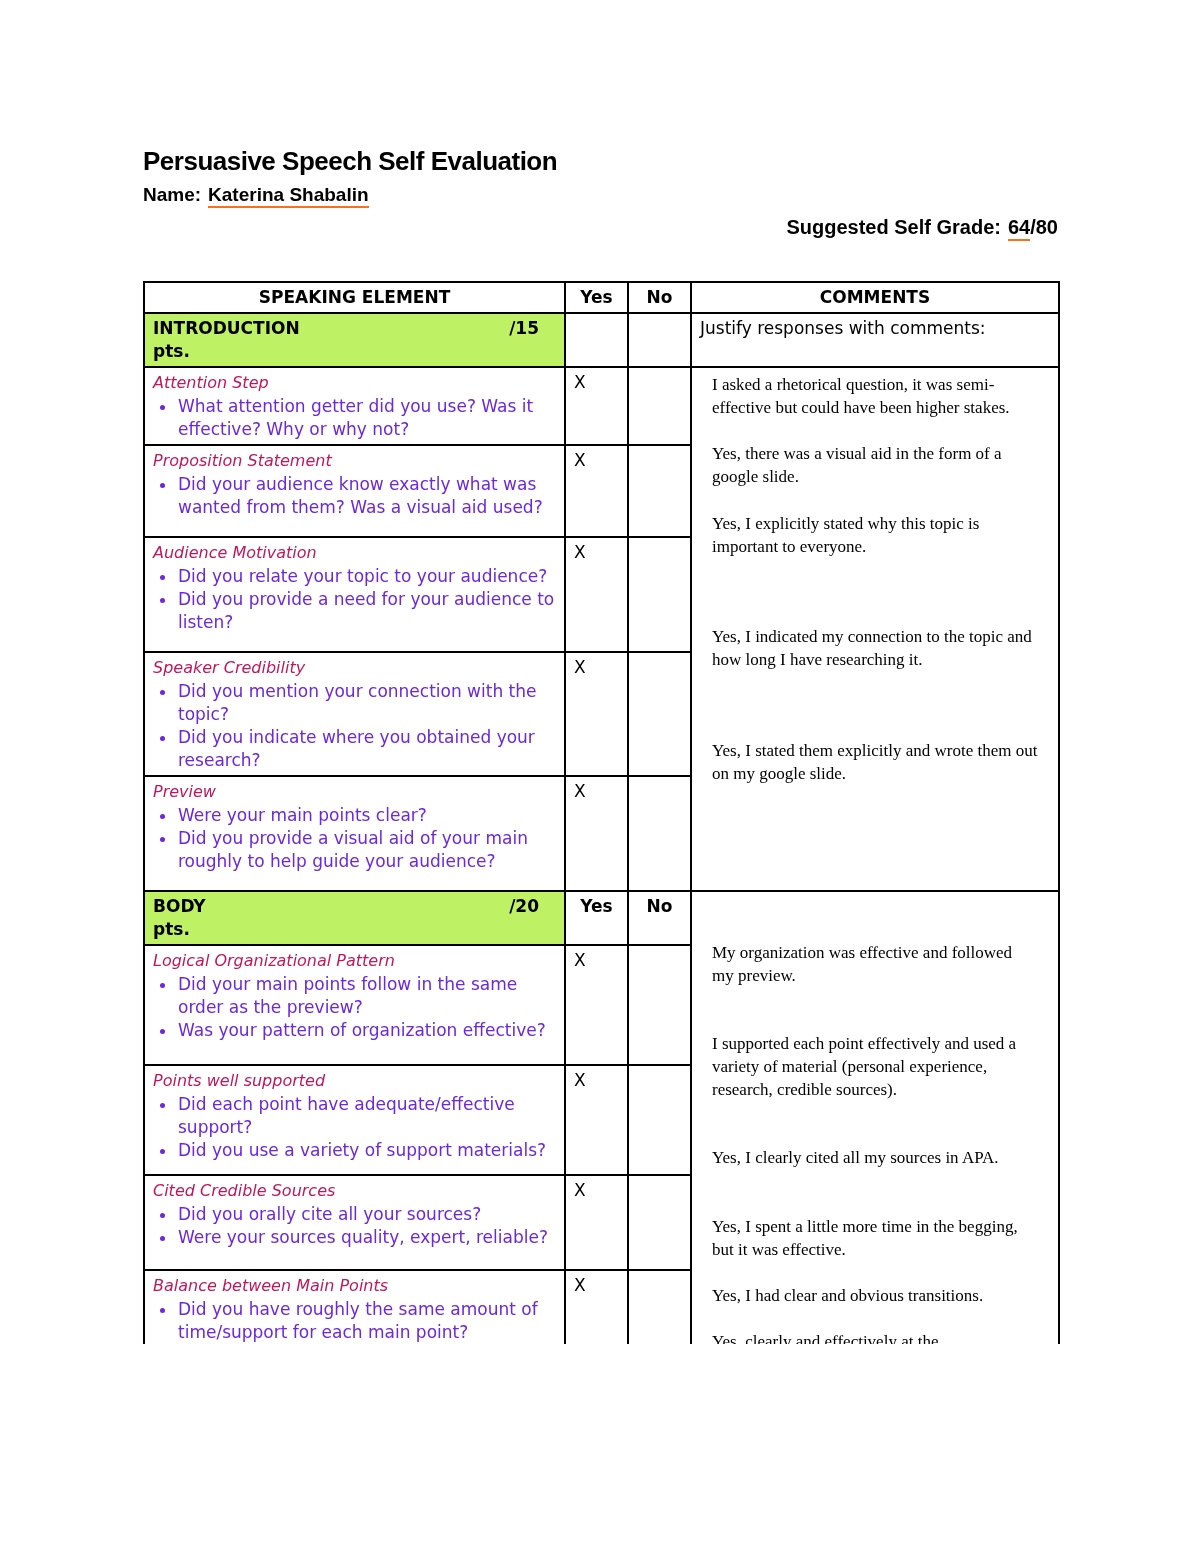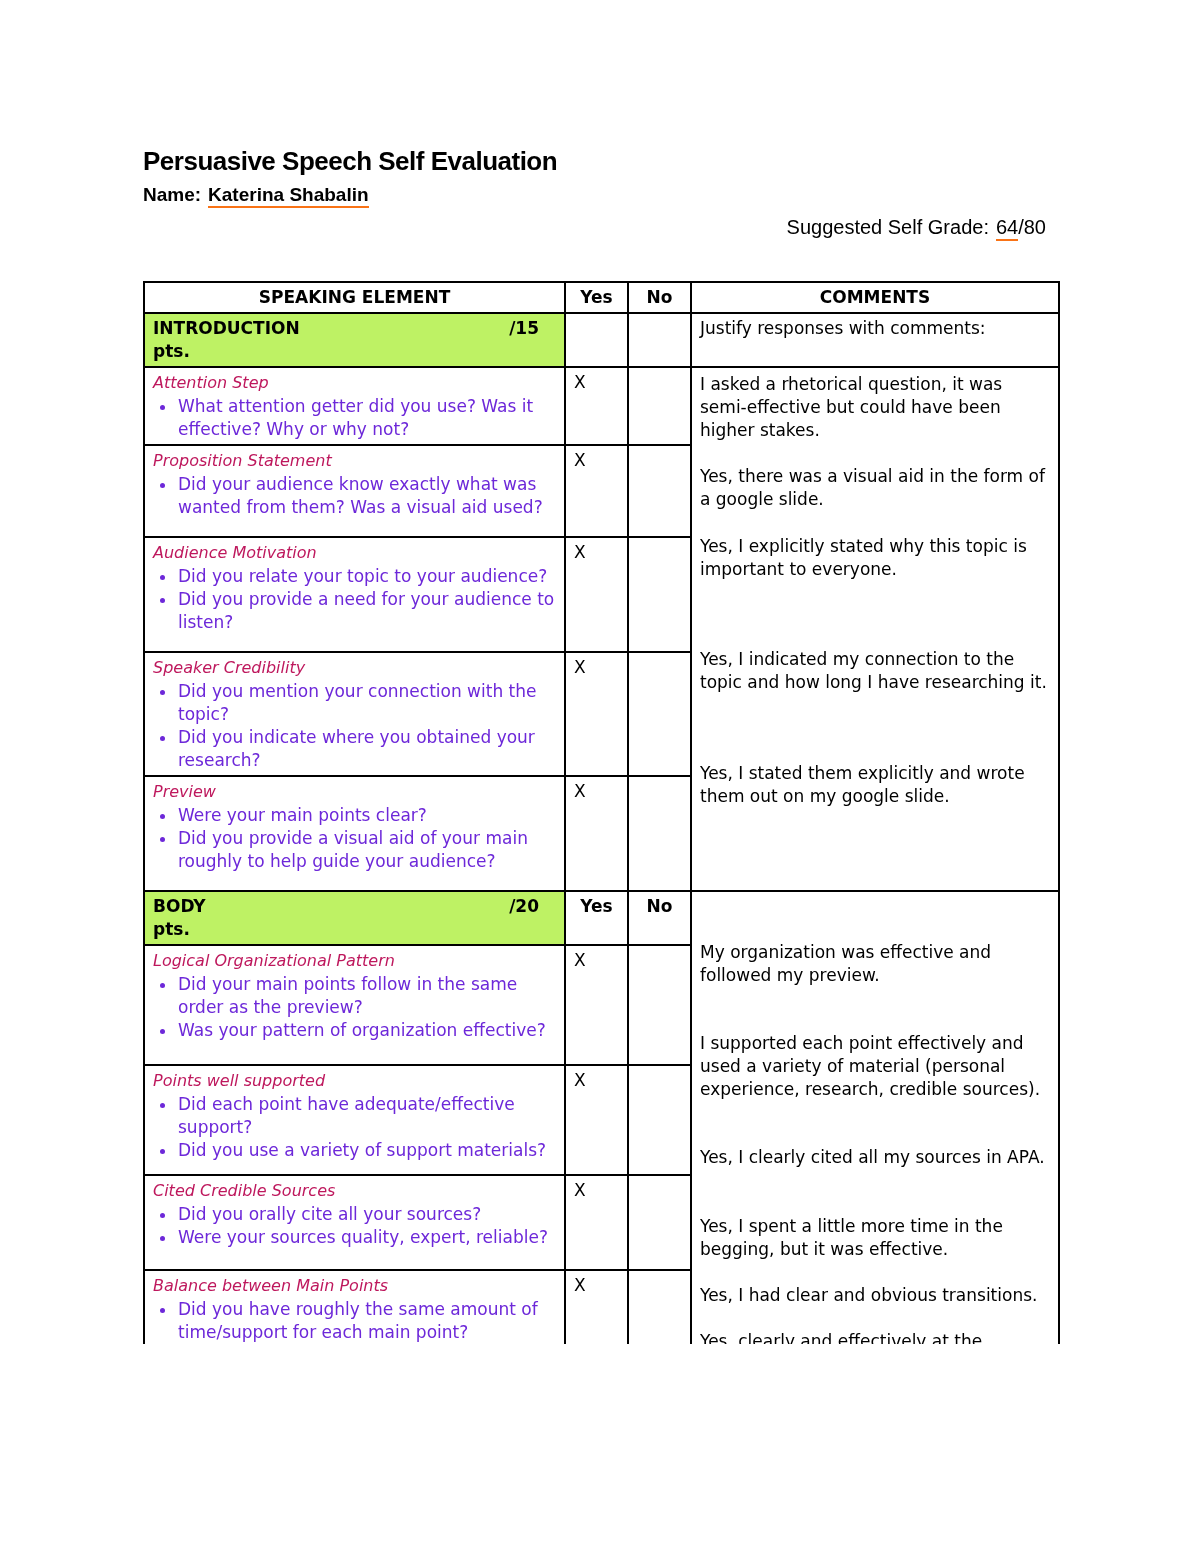--- a/index.html
+++ b/index.html
@@ -6,22 +6,22 @@
   .page{position:relative;width:1200px;height:1344px;background:#ffffff;overflow:hidden;
         font-family:"DejaVu Sans",sans-serif;color:#000;}
   .doc{position:absolute;left:143px;top:0;width:915px;}
 
   .title{position:absolute;top:146px;left:0;font-family:"Liberation Sans",sans-serif;
          font-weight:bold;font-size:26px;letter-spacing:-0.5px;white-space:nowrap;}
   .name-line{position:absolute;top:184px;left:0;font-family:"Liberation Sans",sans-serif;
          font-weight:bold;font-size:19px;white-space:nowrap;}
   .name-line .lbl{margin-right:7px;}
   .uline{border-bottom:2px solid #f97316;padding-bottom:1px;}
-  .grade-line{position:absolute;top:216px;right:12px;font-family:"Liberation Sans",sans-serif;
-         font-weight:normal;font-size:20px;white-space:nowrap;}
+  .grade-line{position:absolute;top:216px;right:0;font-family:"Liberation Sans",sans-serif;
+         font-weight:bold;font-size:20px;white-space:nowrap;}
   .grade-line .lbl{margin-right:7px;}
 
   table.eval{position:absolute;top:281px;left:0;width:915px;border-collapse:collapse;
          table-layout:fixed;}
   table.eval td,table.eval th{border:2px solid #000;vertical-align:top;padding:3px 8px;
          font-size:17px;line-height:23px;overflow:hidden;}
   col.c-el{width:421px;} col.c-yes{width:63px;} col.c-no{width:63px;} col.c-cm{width:368px;}
 
   th.hdr{font-size:19px;font-weight:bold;padding:1px 4px;line-height:25px;}
 
@@ -34,21 +34,21 @@
   .sec-pts{padding-right:17px;}
   td.ynhdr{font-weight:bold;font-size:19px;text-align:center;padding-top:2px;}
 
   .rowlabel{font-style:italic;font-size:16px;color:#be185d;}
   ul.qs{margin:1px 0 0 0;padding-left:24px;color:#6d28d9;}
   ul.qs li{padding-left:1px;margin:0;}
 
   td.xcell{padding:2px 0 0 7px;font-size:17px;}
 
   td.cmt{padding:3px 8px 3px 10px;}
-  td.cmt p{margin:0;}
+  td.cmt p{margin:12px;font-family:Liberation Serif, serif;}
   p.mt2{margin-top:2px!important;} p.mt23{margin-top:23px!important;}
   p.mt24{margin-top:24px!important;} p.mt45{margin-top:45px!important;}
   p.mt46{margin-top:46px!important;} p.mt67{margin-top:67px!important;}
   p.mt68{margin-top:68px!important;}
 </style>
 </head>
 <body>
 
 <div class="page">
   <div class="doc">

